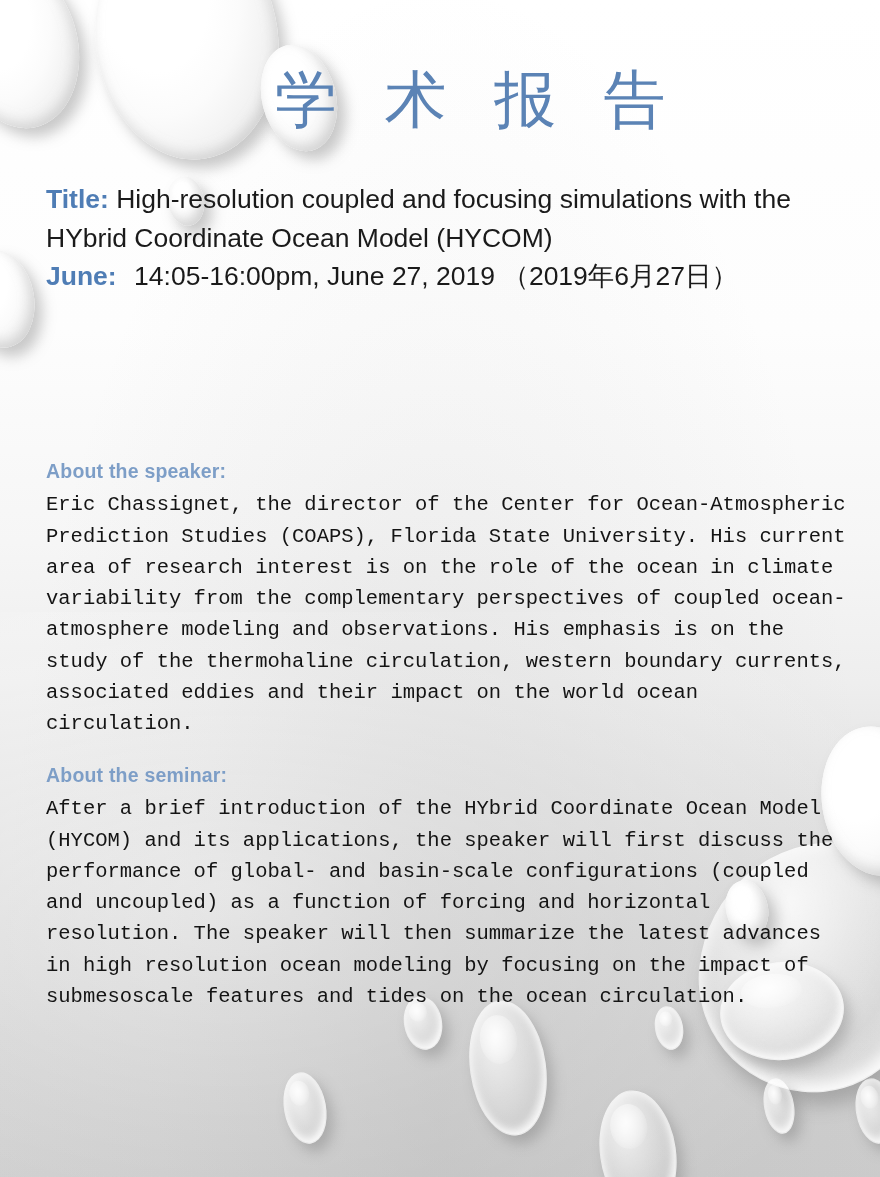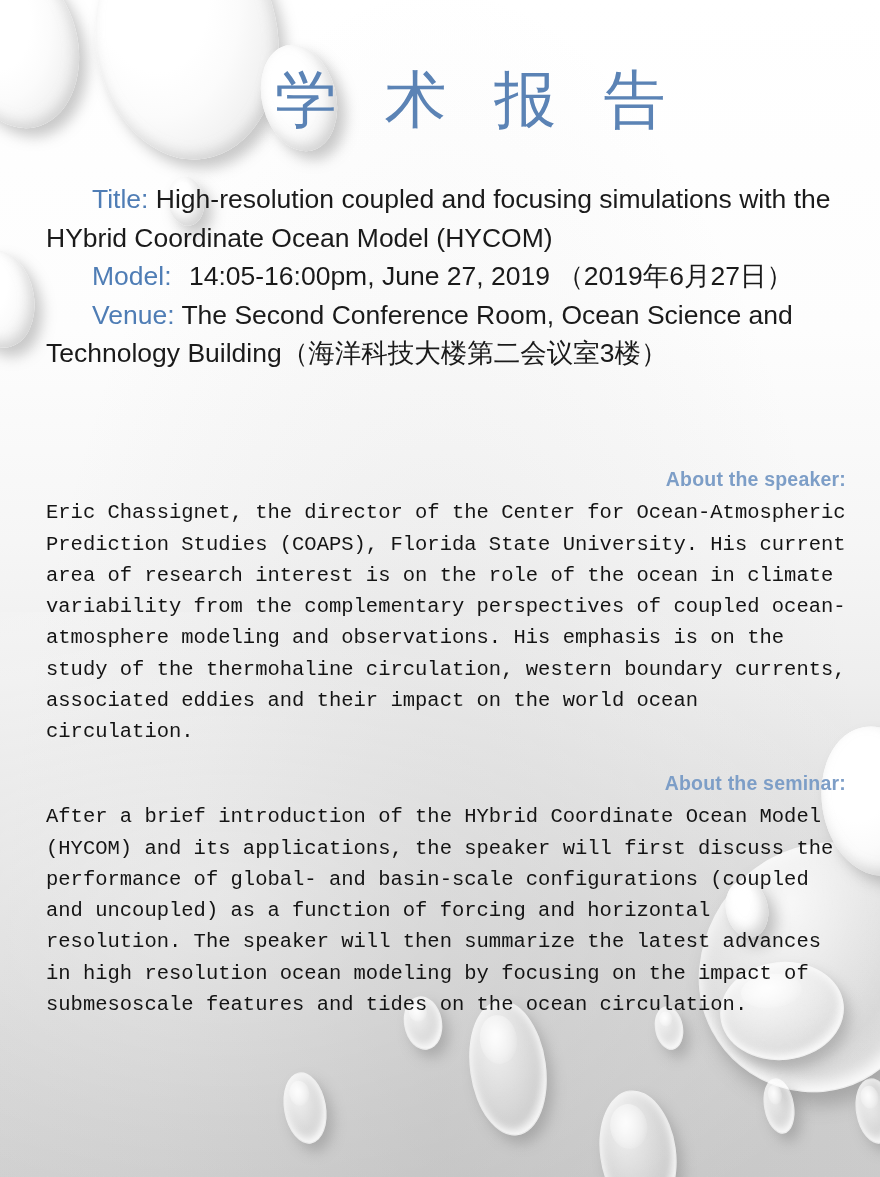--- a/index.html
+++ b/index.html
@@ -139,41 +139,39 @@
     left: 46px;
     top: 180px;
     width: 820px;
     font-size: 26.5px;
     line-height: 38.5px;
     color: #1a1a1a;
     font-weight: 300;
   }
   .info .lbl {
     color: #4f7db5;
-    font-weight: normal;
-    margin-left: 46px;
+    font-weight: bold;
   }
   .gap { display: inline-block; width: 10px; }
 
   .section {
     position: absolute;
     left: 46px;
     width: 800px;
     color: #141414;
     font-size: 20.5px;
     line-height: 31.3px;
     font-weight: 300;
   }
   .section h3 {
-    margin: 8px 0 2px 0;
+    margin: 0 0 2px 0;
     font-size: 19.5px;
     font-weight: bold;
     color: #7d9ec7;
     letter-spacing: 0.2px;
-    text-align: right;
   }
   .section p { margin: 0; font-family: Liberation Mono, monospace; }
   #speaker-section { top: 456px; }
   #seminar-section { top: 760px; }
 </style>
 </head>
 <body>
 
 <div id="poster">
 
@@ -202,26 +200,22 @@
   <div class="content">
 
     <div class="title-cn">学 术 报 告</div>
 
     <div class="info">
       <div>
         <span class="lbl">Title:</span>
         <span>High-resolution coupled and focusing simulations with the HYbrid Coordinate Ocean Model (HYCOM)</span>
       </div>
       <div>
-        <span class="lbl">Model:</span><span class="gap"></span>
+        <span class="lbl">June:</span><span class="gap"></span>
         <span>14:05-16:00pm, June 27, 2019 （2019年6月27日）</span>
-      </div>
-      <div>
-        <span class="lbl">Venue:</span>
-        <span>The Second Conference Room, Ocean Science and Technology Building（海洋科技大楼第二会议室3楼）</span>
       </div>
     </div>
 
     <div class="section" id="speaker-section">
       <h3>About the speaker:</h3>
       <p>Eric Chassignet, the director of the Center for Ocean-Atmospheric Prediction Studies (COAPS), Florida State University. His current area of research interest is on the role of the ocean in climate variability from the complementary perspectives of coupled ocean-atmosphere modeling and observations. His emphasis is on the study of the thermohaline circulation, western boundary currents, associated eddies and their impact on the world ocean circulation.</p>
     </div>
 
     <div class="section" id="seminar-section">
       <h3>About the seminar:</h3>

